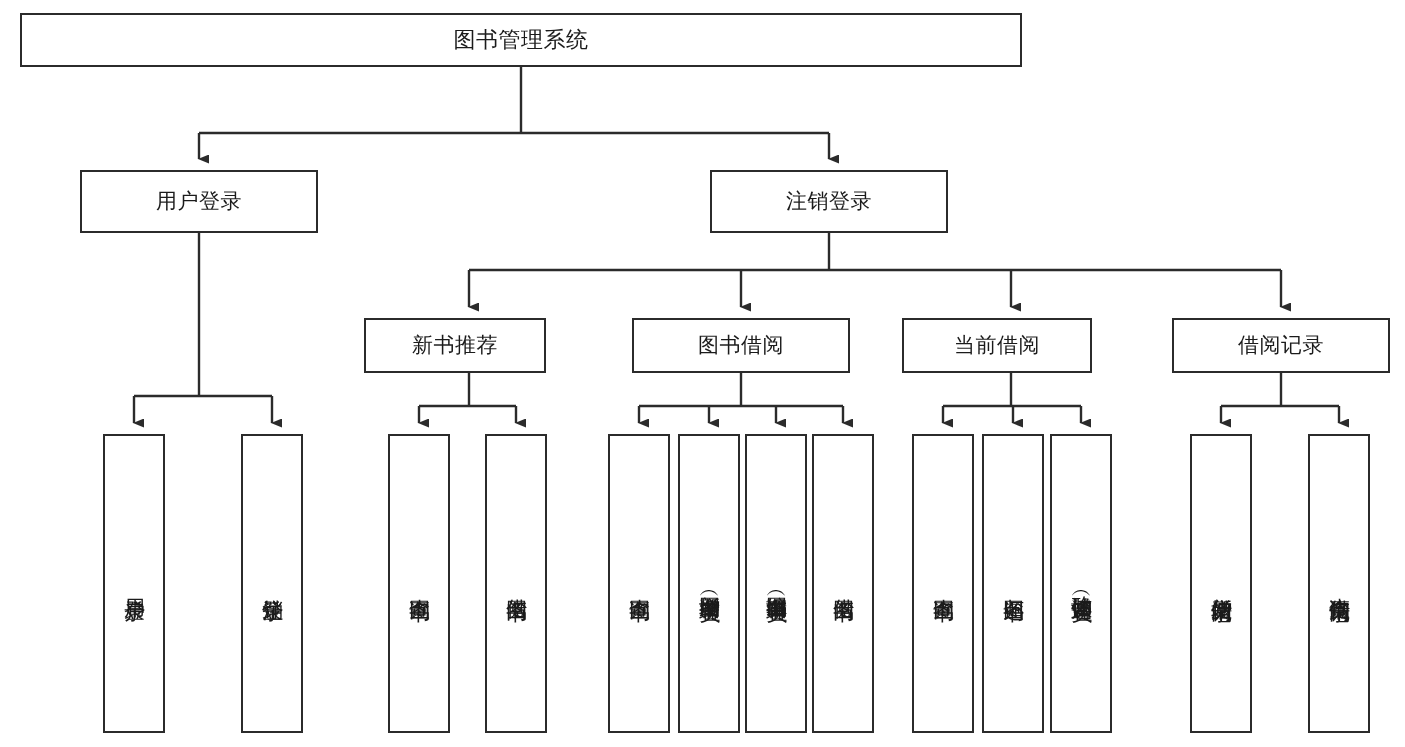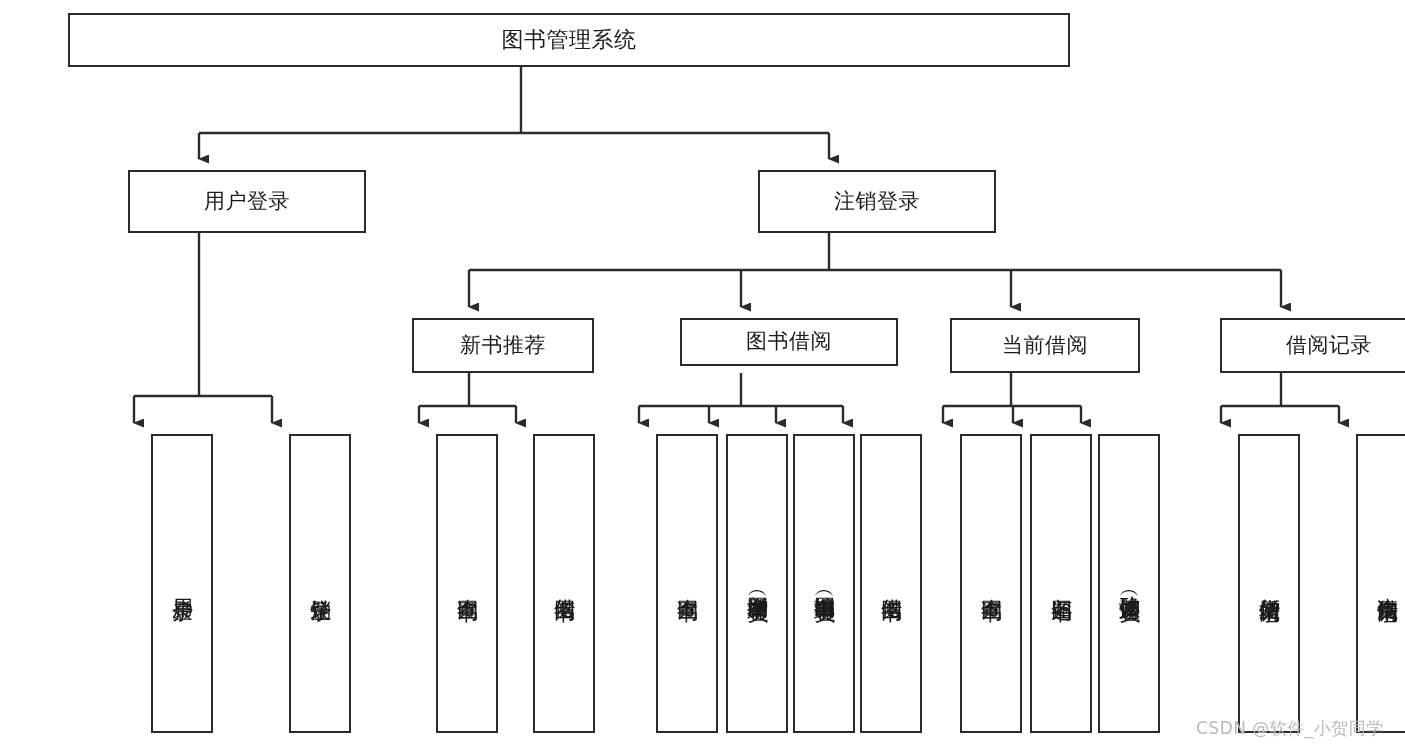--- a/index.html
+++ b/index.html
@@ -29,21 +29,20 @@
   .node {
     position: absolute;
     box-sizing: border-box;
     background: #ffffff;
     border: 2px solid #2b2b2b;
     display: flex;
     align-items: center;
     justify-content: center;
     color: #1b1b1b;
     z-index: 2;
-    margin-left: 48px;
   }
   .node-label {
     font-size: 21px;
     line-height: 1.22;
     letter-spacing: 0.5px;
     white-space: nowrap;
     color: #1b1b1b;
   }
   
   .node.root .node-label { font-size: 22px; }
@@ -124,21 +123,21 @@
       </div>
       <div class="node" style="left: 80px; top: 170px; width: 238px; height: 63px;">
         <span class="node-label">用户登录</span>
       </div>
       <div class="node" style="left: 710px; top: 170px; width: 238px; height: 63px;">
         <span class="node-label">注销登录</span>
       </div>
       <div class="node" style="left: 364px; top: 318px; width: 182px; height: 55px;">
         <span class="node-label">新书推荐</span>
       </div>
-      <div class="node" style="left: 632px; top: 318px; width: 218px; height: 48px;">
+      <div class="node" style="left: 632px; top: 318px; width: 218px; height: 55px;">
         <span class="node-label">图书借阅</span>
       </div>
       <div class="node" style="left: 902px; top: 318px; width: 190px; height: 55px;">
         <span class="node-label">当前借阅</span>
       </div>
       <div class="node" style="left: 1172px; top: 318px; width: 218px; height: 55px; align-items: center;">
         <span class="node-label">借阅记录</span>
       </div>
       <div class="node vertical" style="left: 103px; top: 434px; width: 62px; height: 299px;">
         <span class="node-label">用户登录</span>
@@ -174,15 +173,14 @@
         <span class="node-label">确认归还（管理员）</span>
       </div>
       <div class="node vertical" style="left: 1190px; top: 434px; width: 62px; height: 299px;">
         <span class="node-label">新增借阅记录</span>
       </div>
       <div class="node vertical" style="left: 1308px; top: 434px; width: 62px; height: 299px;">
         <span class="node-label">查询借阅记录</span>
       </div>
     </div>
 
-  <div class="watermark" style="left: 1196px; top: 717px; color: rgb(185, 185, 185);">CSDN @软件_小贺同学</div>
 
 </div>
 
 </body></html>

